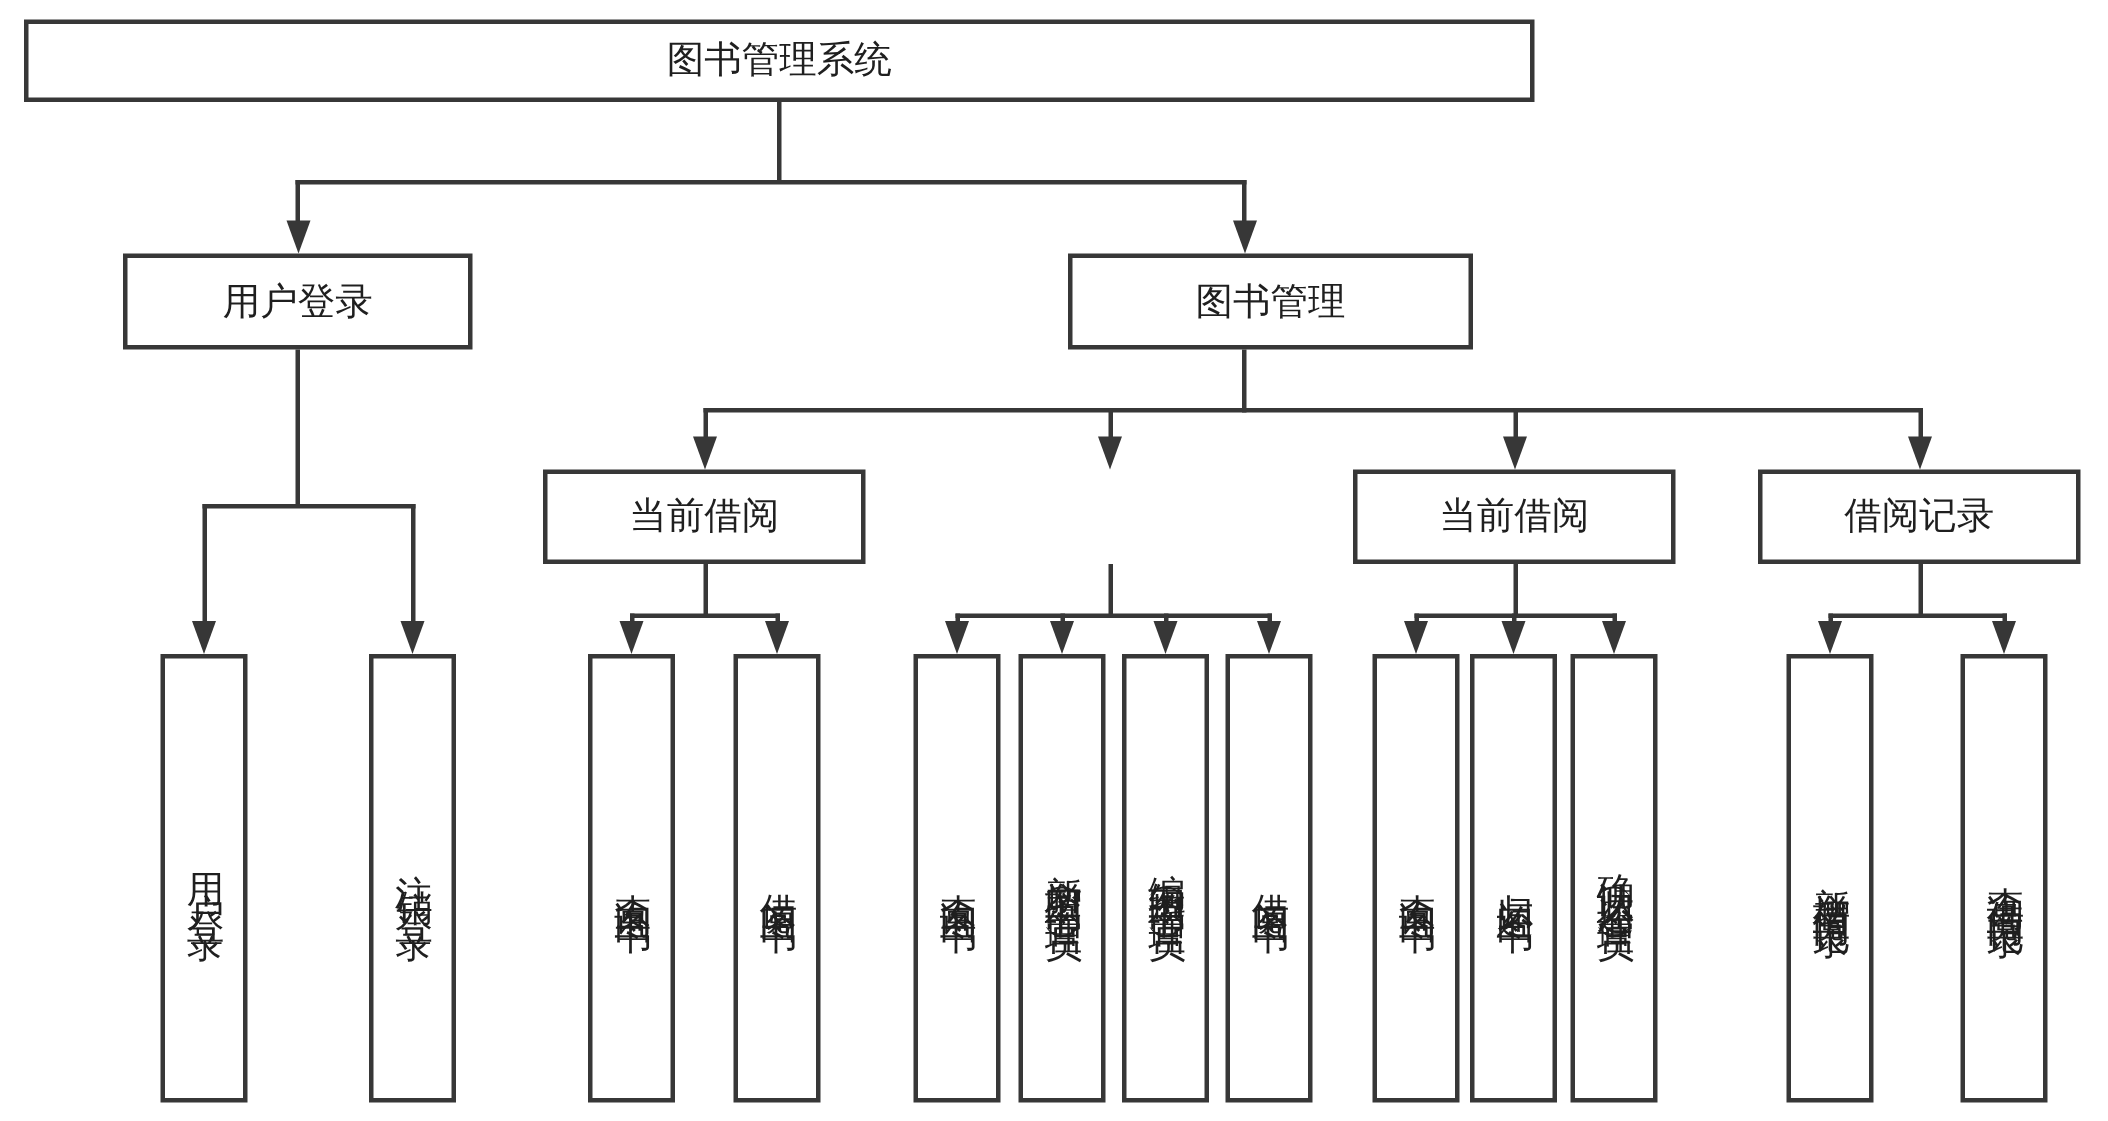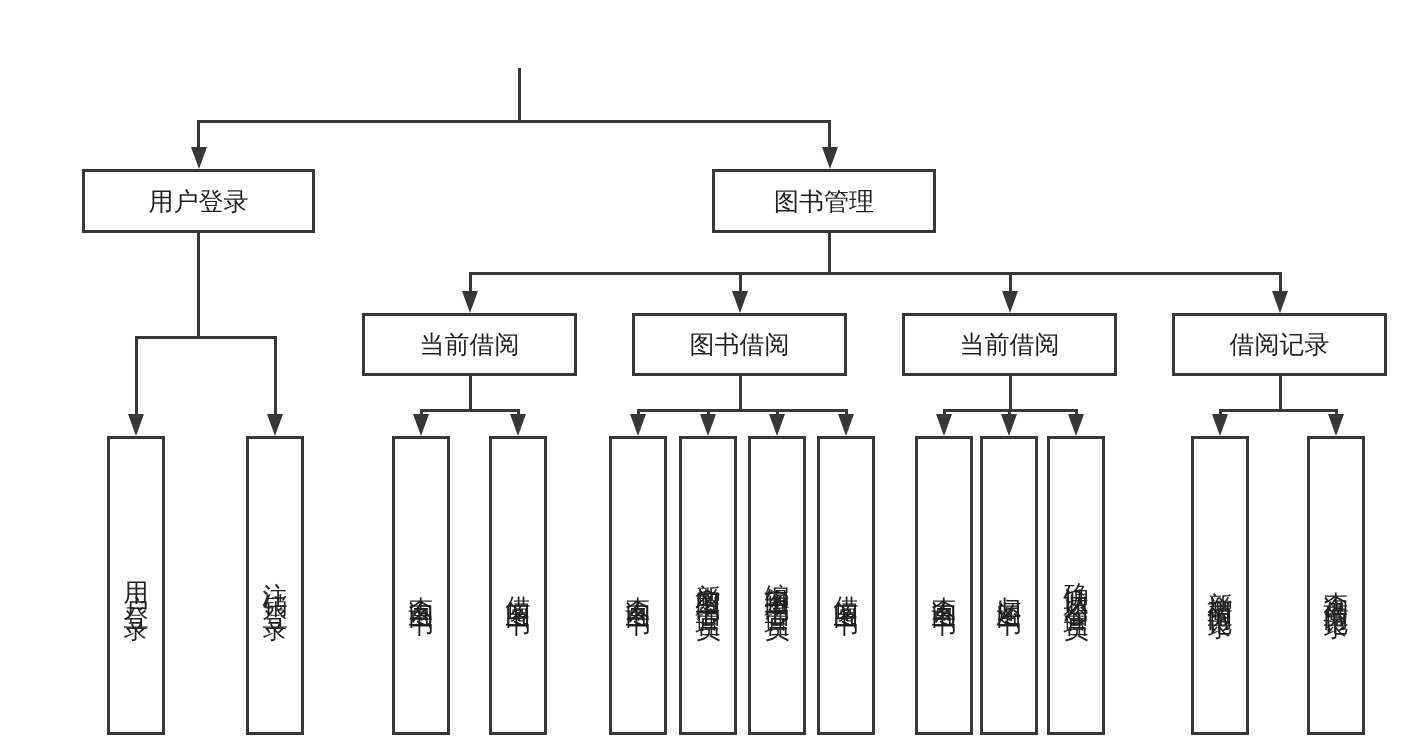--- a/index.html
+++ b/index.html
@@ -46,41 +46,41 @@
     position:absolute;
     right:5px;top:719px;
     font-size:19px;
     color:var(--wm);
     letter-spacing:1px;
     z-index:5;
   }
   
   #b-root  {left:16px;  top:13px;  width:1007px;height:55px;}
   #b-l2-0  {left:82px;  top:169px; width:233px; height:64px;}
-  #b-l2-1  {left:712px; top:169px; width:224px; height:64px;text-align:center;}
+  #b-l2-1  {left:712px; top:169px; width:270px; height:64px;text-align:center;}
   #b-l3-0  {left:362px; top:313px; width:215px; height:63px;}
   #b-l3-1  {left:632px; top:313px; width:215px; height:63px;}
   #b-l3-2  {left:902px; top:313px; width:215px; height:63px;}
   #b-l3-3  {left:1172px;top:313px; width:215px; height:63px;}
   .leaf{top:436px;width:58px;height:299px;}
   #lf-0-0{left:107px;} #lf-0-1{left:246px;}
   #lf-1-0{left:392px;} #lf-1-1{left:489px;}
   #lf-2-0{left:609px;} #lf-2-1{left:679px;} #lf-2-2{left:748px;} #lf-2-3{left:817px;}
   #lf-3-0{left:915px;} #lf-3-1{left:980px;} #lf-3-2{left:1047px;}
   #lf-4-0{left:1191px;} #lf-4-1{left:1307px;}
 </style>
 </head>
 <body>
 
 <div class="canvas">
 
+  <div class="node" id="b-root">图书管理系统</div>
   <div class="node" id="b-l2-0">用户登录</div>
   <div class="node" id="b-l2-1">图书管理</div>
   <div class="node" id="b-l3-0">当前借阅</div>
-  <div class="node" id="b-l3-1">图书借阅</div>
   <div class="node" id="b-l3-2">当前借阅</div>
   <div class="node" id="b-l3-3">借阅记录</div>
 
   <div class="node leaf spread" id="lf-0-0">用户登录</div>
   <div class="node leaf spread" id="lf-0-1">注销登录</div>
   <div class="node leaf" id="lf-1-0">查询图书</div>
   <div class="node leaf" id="lf-1-1">借阅图书</div>
   <div class="node leaf" id="lf-2-0">查询图书</div>
   <div class="node leaf" id="lf-2-1">新增图书（管理员）</div>
   <div class="node leaf" id="lf-2-2">编辑图书（管理员）</div>

